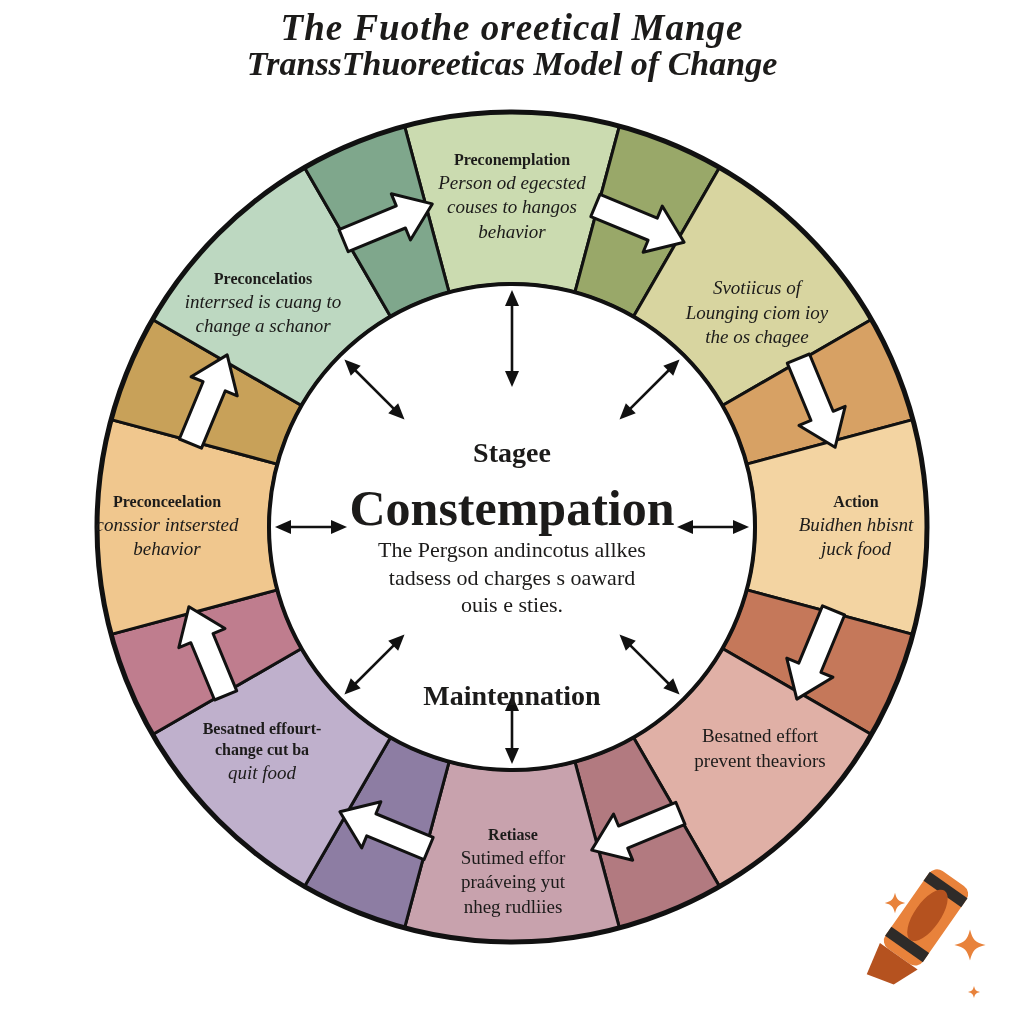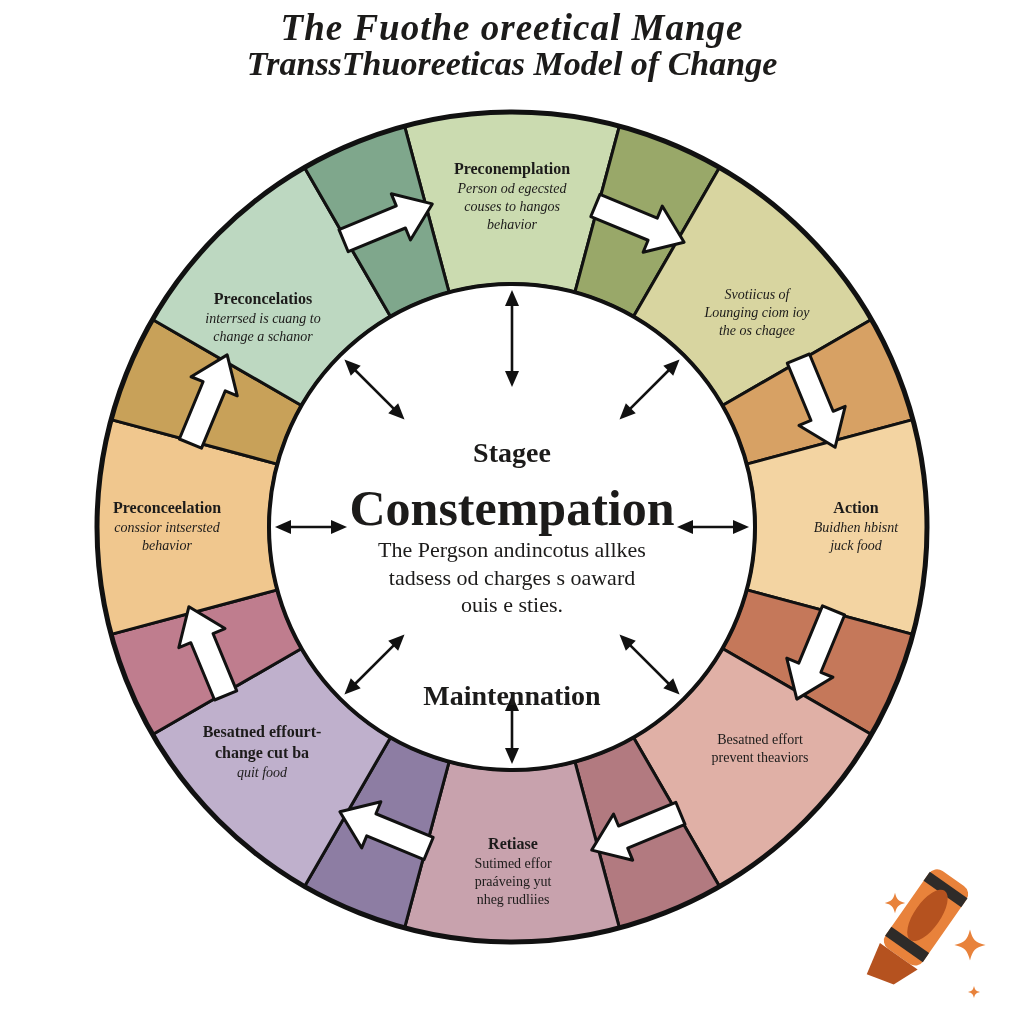--- a/index.html
+++ b/index.html
@@ -3,21 +3,21 @@
 <meta charset="utf-8">
 <style>
   html,body{margin:0;padding:0;background:#ffffff;}
   #stage{position:relative;width:1024px;height:1024px;background:#ffffff;overflow:hidden;
          font-family:"Liberation Serif", serif;color:#1c1b1a;}
   .hdr{position:absolute;left:0;width:1024px;text-align:center;font-style:italic;}
   #main-title{top:6px;font-size:37px;font-weight:bold;letter-spacing:1px;}
   #sub-title{top:45px;font-size:34px;font-weight:bold;}
   #wheel-svg{position:absolute;left:0;top:0;}
   .seg-label{position:absolute;transform:translate(-50%,-50%);text-align:center;line-height:1.3;}
-  .seg-line{display:block;white-space:nowrap;font-size:14px;}
+  .seg-line{display:block;white-space:nowrap;font-size:19px;}
   .seg-line.b{font-weight:bold;font-size:16px;font-style:normal;}
   .seg-line.i{font-style:italic;}
   .seg-line.n{font-style:normal;}
   .center-text{position:absolute;transform:translate(-50%,-50%);text-align:center;white-space:nowrap;}
   #center-stage-top,#center-stage-bottom{font-size:28px;font-weight:bold;margin-top:28px;}
   #center-title{font-size:50px;font-weight:bold;}
   #center-body{font-size:22px;line-height:1.25;}
   #center-body span{display:block;}
 </style>
 </head>
@@ -147,21 +147,21 @@
       <div class="seg-label" style="left: 262px; top: 752px;">
         <span class="seg-line b">Besatned effourt-</span>
         <span class="seg-line b">change cut ba</span>
         <span class="seg-line i">quit food</span>
       </div>
       <div class="seg-label" style="left: 167px; top: 527px;">
         <span class="seg-line b">Preconceelation</span>
         <span class="seg-line i">conssior intsersted</span>
         <span class="seg-line i">behavior</span>
       </div>
-      <div class="seg-label" style="left: 263px; top: 304px; margin-top: 14px;">
+      <div class="seg-label" style="left: 263px; top: 304px;">
         <span class="seg-line b">Preconcelatios</span>
         <span class="seg-line i">interrsed is cuang to</span>
         <span class="seg-line i">change a schanor</span>
       </div>
     </div>
 
   <div class="center-text" id="center-stage-top" style="left:512px;top:425px;">Stagee</div>
   <div class="center-text" id="center-title" style="left:512px;top:508px;">Constempation</div>
   <div class="center-text" id="center-stage-bottom" style="left:512px;top:668px;">Maintennation</div>
   <div class="center-text" id="center-body" style="left:512px;top:577px;">

